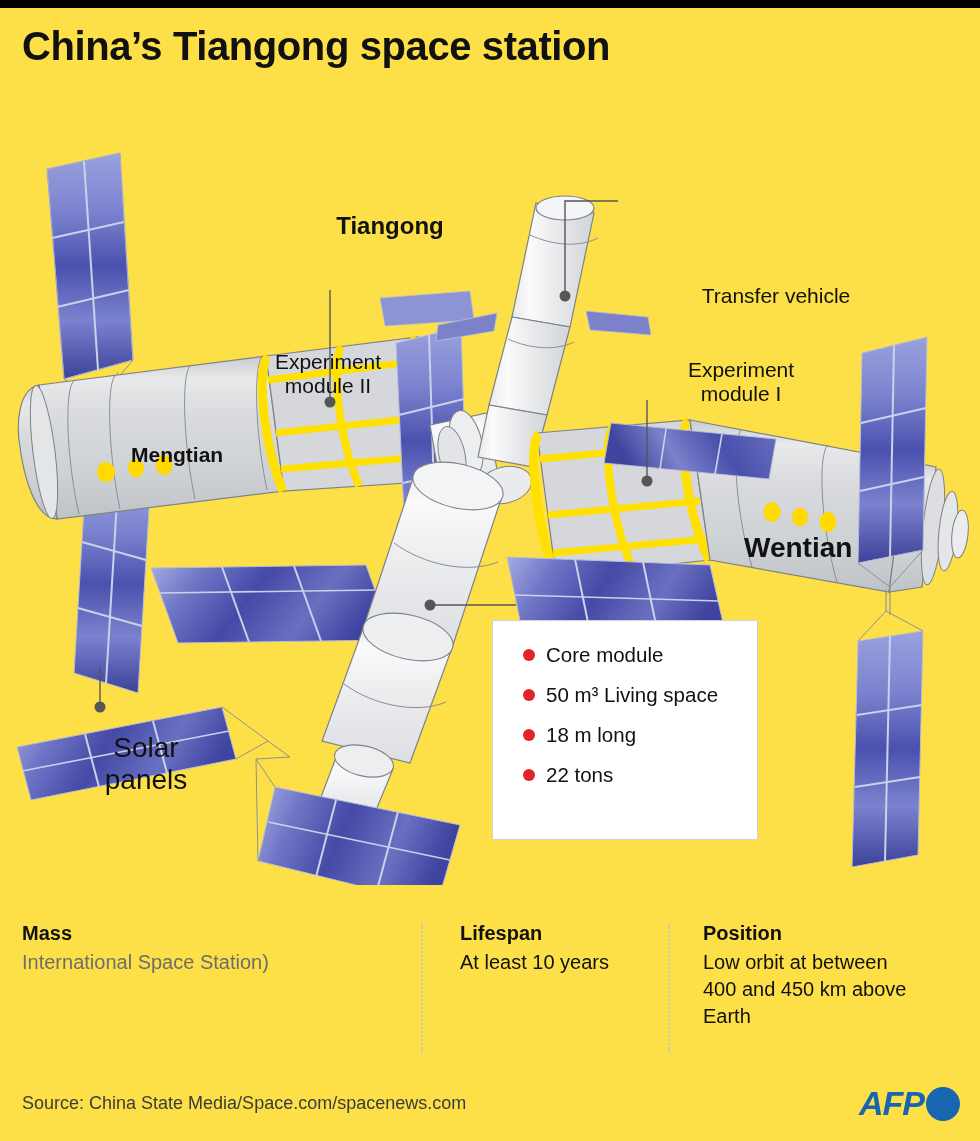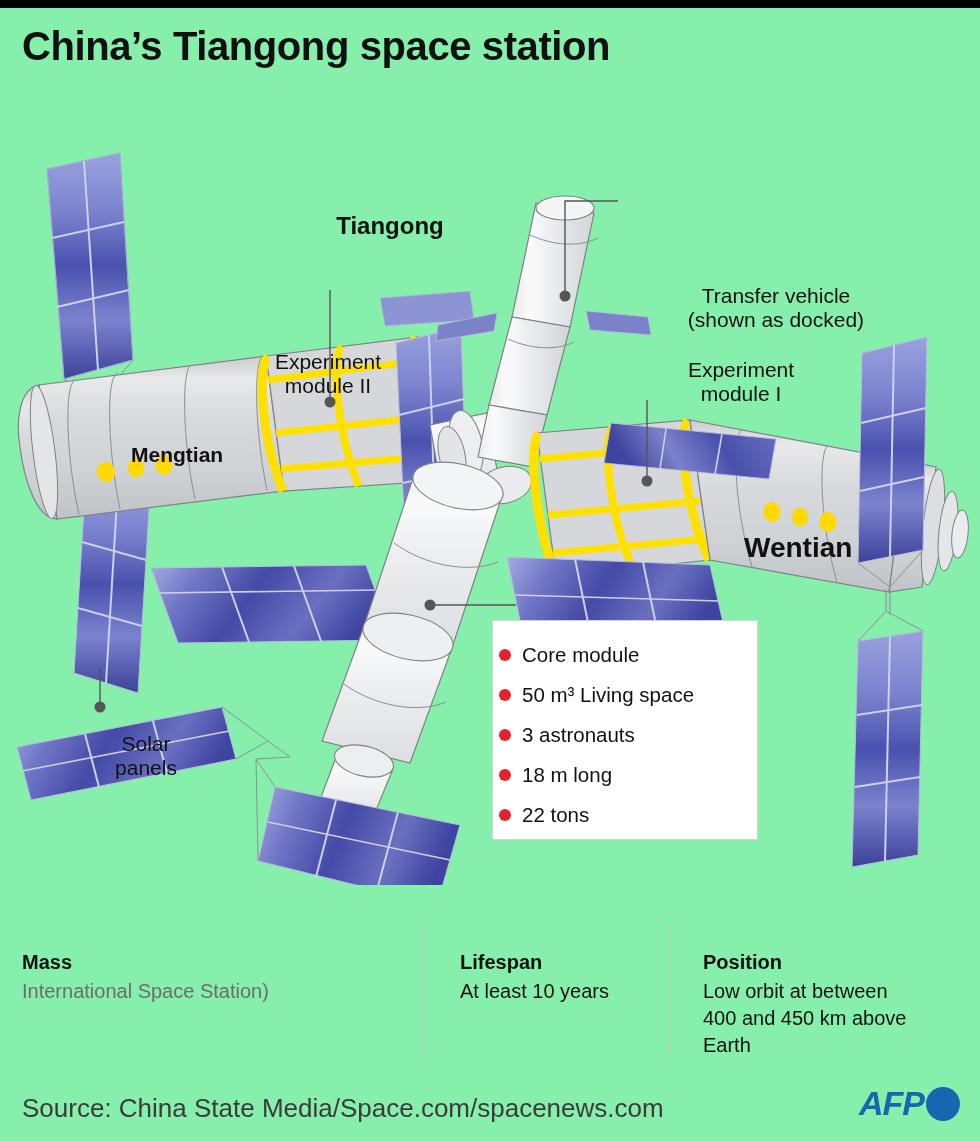--- a/index.html
+++ b/index.html
@@ -12,21 +12,21 @@
     height: 1141px;
     position: relative;
     font-family: "Liberation Sans", sans-serif;
     color: #111111;
     overflow: hidden;
   }
   #page {
     position: relative;
     width: 980px;
     height: 1141px;
-    background: #86efac;
+    background: #fde047;
   }
   .topbar {
     position: absolute;
     left: 0; top: 0;
     width: 980px;
     height: 8px;
     background: #000000;
   }
   .title {
     position: absolute;
@@ -85,38 +85,38 @@
   .lbl-mengtian {
     left: 131px; top: 348px;
     font-size: 21px; font-weight: bold;
   }
   .lbl-wentian {
     left: 744px; top: 437px;
     font-size: 28px; font-weight: bold;
   }
   .lbl-solar {
     left: 66px; top: 637px; width: 160px;
-    font-size: 21px;
+    font-size: 28px;
   }
   .lbl-tianhe {
     left: 522px; top: 590px;
     font-size: 21px; font-weight: bold;
   }
 
   
   #tianhe-box {
     position: absolute;
     left: 492px;
     top: 620px;
     width: 266px;
     height: 220px;
     border: 1px solid #d2d2d2;
     background: #ffffff;
     box-sizing: border-box;
-    padding: 14px 12px 10px 6px;
+    padding: 14px 12px 10px 30px;
   }
   #tianhe-box ul {
     margin: 0; padding: 0; list-style: none;
   }
   #tianhe-box li {
     display: flex;
     align-items: center;
     font-size: 20.5px;
     line-height: 1;
     height: 40px;
@@ -134,21 +134,20 @@
   #stats {
     position: absolute;
     left: 0;
     top: 920px;
     width: 980px;
     height: 150px;
   }
   .stat {
     position: absolute;
     top: 0;
-    margin-top: 29px;
   }
   .stat .head {
     font-size: 20px;
     font-weight: bold;
     color: #111111;
     margin-bottom: 3px;
     line-height: 1.3;
   }
   .stat .line {
     font-size: 20px;
@@ -174,21 +173,21 @@
     position: absolute;
     left: 0;
     top: 1080px;
     width: 980px;
     height: 61px;
   }
   .source {
     position: absolute;
     left: 22px;
     top: 13px;
-    font-size: 26px;
+    font-size: 18px;
     color: #3b3b3b;
   }
   .afp {
     position: absolute;
     right: 20px;
     top: 4px;
     display: flex;
     align-items: center;
   }
   .afp .word {
@@ -467,21 +466,20 @@
 
         <path d="M516,510 L430,510"></path>
         <circle cx="430" cy="510" r="5.5" fill="#565656" stroke="none"></circle>
       </g>
     </svg>
 
     <div class="lbl lbl-tiangong">Tiangong</div>
 
     <div class="lbl lbl-transfer">
       <span>Transfer vehicle</span>
-      <span class="sub">(shown as docked)</span>
     </div>
 
     <div class="lbl lbl-exp1">
       <span>Experiment</span><br>
       <span>module I</span>
     </div>
 
     <div class="lbl lbl-exp2">
       <span>Experiment</span><br>
       <span>module II</span>
@@ -503,24 +501,20 @@
       <li>
         <span class="dot"></span>
         <span>Core module</span>
       </li>
       <li>
         <span class="dot"></span>
         <span>50 m³ Living space</span>
       </li>
       <li>
         <span class="dot"></span>
-        <span>3 astronauts</span>
-      </li>
-      <li>
-        <span class="dot"></span>
         <span>18 m long</span>
       </li>
       <li>
         <span class="dot"></span>
         <span>22 tons</span>
       </li>
     </ul>
   </div>
 
   <div id="stats">

